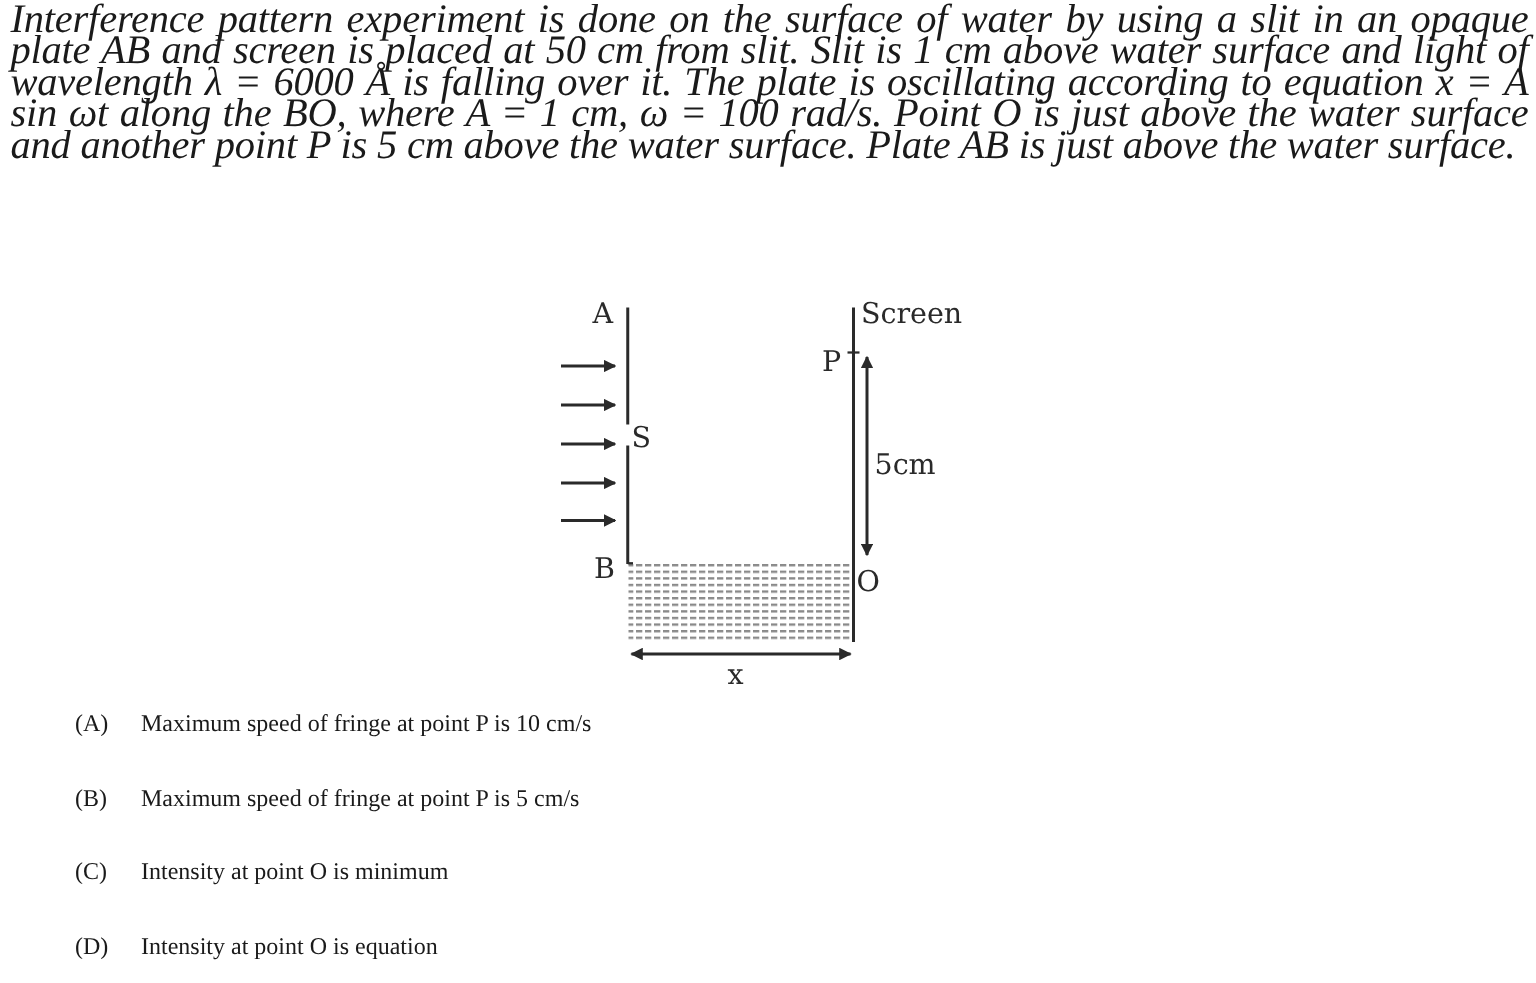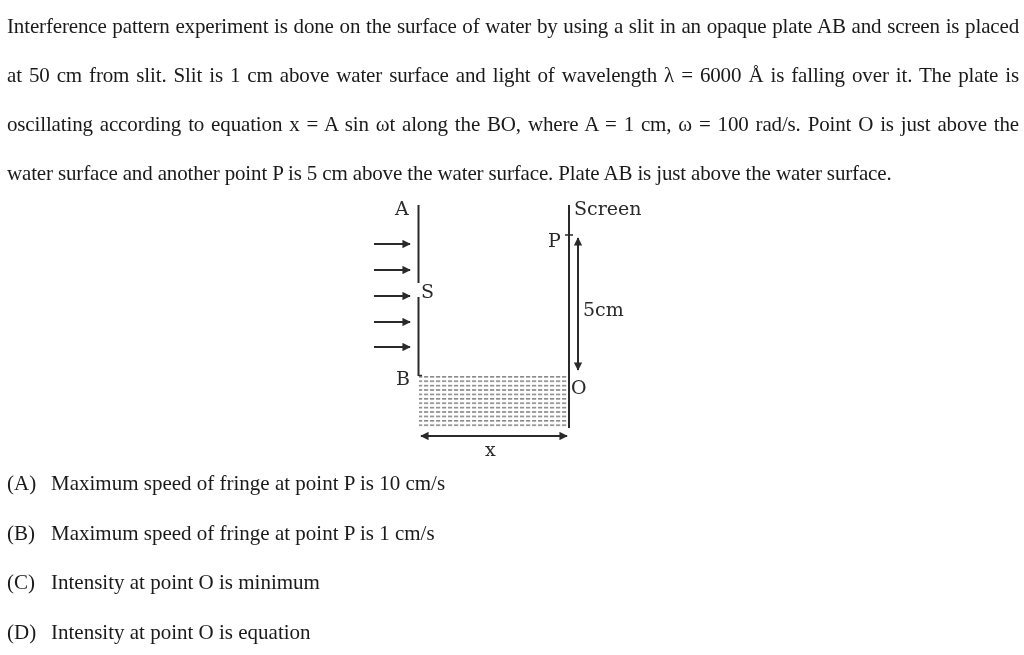--- a/index.html
+++ b/index.html
@@ -13,47 +13,49 @@
       position: relative;
       overflow: hidden;
       font-family: "Liberation Serif", "DejaVu Serif", serif;
       color: #1a1a1a;
     }
     .question {
       position: absolute;
       left: 7px;
       top: 2px;
       width: 1012px;
-      font-size: 21px;
-      line-height: 49px;
+      font-size: 27px;
+      line-height: 21px;
       text-align: justify;
       text-align-last: left;
       letter-spacing: -0.15px;
+      font-style: italic;
     }
     .diagram {
       position: absolute;
       left: 0;
       top: 0;
       width: 1024px;
       height: 655px;
     }
     .diagram text {
       font-family: "DejaVu Serif", "Liberation Serif", serif;
       fill: #2a2a2a;
     }
     .options {
       position: absolute;
       left: 7px;
       top: 462px;
     }
     .option {
-      font-size: 21px;
+      font-size: 16px;
       height: 49.5px;
       line-height: 42px;
       white-space: nowrap;
+      margin-left: 43px;
     }
     .option .letter {
       display: inline-block;
       width: 44px;
     }
   </style>
 </head>
 <body>
 
 <div class="question">Interference pattern experiment is done on the surface of water by using a slit in an opaque plate AB and screen is placed at 50 cm from slit. Slit is 1 cm above water surface and light of wavelength λ = 6000 Å is falling over it. The plate is oscillating according to equation x = A sin ωt along the BO, where A = 1 cm, ω = 100 rad/s. Point O is just above the water surface and another point P is 5 cm above the water surface. Plate AB is just above the water surface.</div>
@@ -100,21 +102,21 @@
   <text x="571" y="394" font-size="19">O</text>
   <text x="583" y="316" font-size="19">5cm</text>
   <text x="485" y="456" font-size="19">x</text>
 </svg>
 
 <div class="options">
   <div class="option">
     <span class="letter">(A)</span><span>Maximum speed of fringe at point P is 10 cm/s</span>
   </div>
   <div class="option">
-    <span class="letter">(B)</span><span>Maximum speed of fringe at point P is 1 cm/s</span>
+    <span class="letter">(B)</span><span>Maximum speed of fringe at point P is 5 cm/s</span>
   </div>
   <div class="option">
     <span class="letter">(C)</span><span>Intensity at point O is minimum</span>
   </div>
   <div class="option">
     <span class="letter">(D)</span><span>Intensity at point O is equation</span>
   </div>
 </div>
 
 </body></html>

